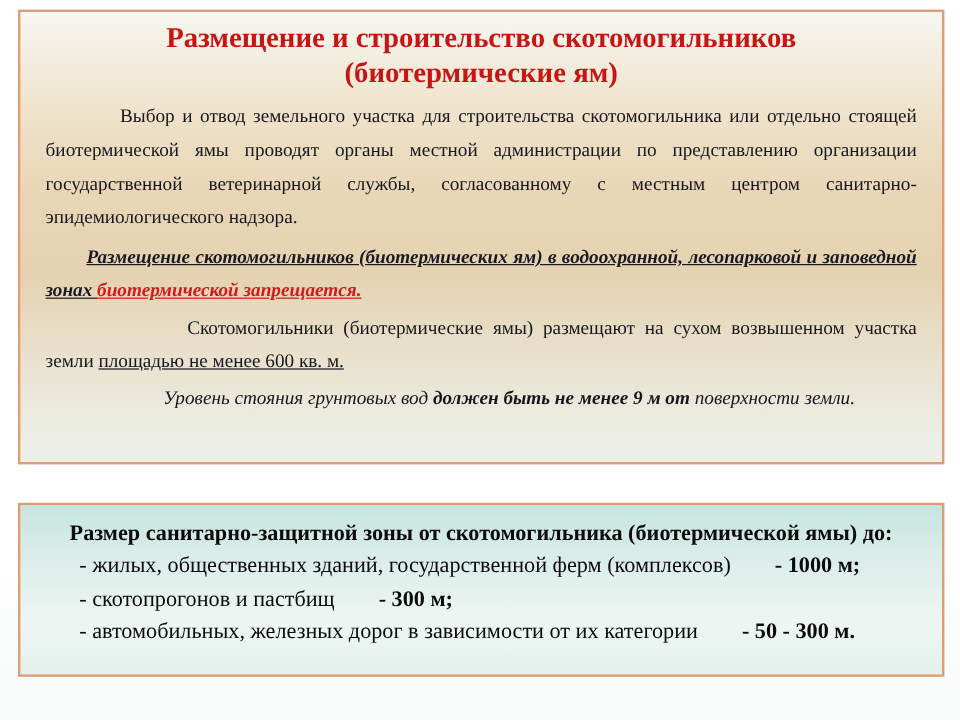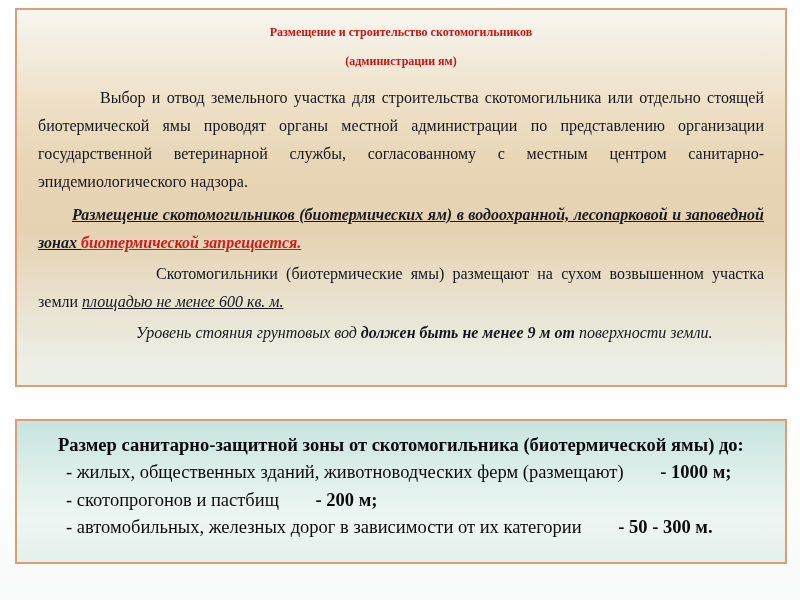--- a/index.html
+++ b/index.html
@@ -24,36 +24,36 @@
   .box-zones{
     top:419px;height:135px;
     background:linear-gradient(180deg,#c7e4e0 0%,#ddeeea 35%,#eef6f3 70%,#e3f0ec 100%);
     color:#0b0b0e;
   }
   .title{
     margin:2px 0 8px 0;
     text-align:center;
     color:#c81414;
     font-weight:bold;
-    font-size:12px;
+    font-size:24px;
     line-height:29px;
   }
   .para{
     margin:0;
     text-align:justify;
     font-size:16px;
     line-height:28px;
     color:#16161e;
   }
   .p1{text-indent:62px;margin-bottom:5px;}
   .p2{text-indent:34px;font-weight:bold;font-style:italic;margin-bottom:3px;}
   .p2 .dark{text-decoration:underline;color:#1a1a24;font-family:Liberation Serif, serif;}
   .p2 .red{text-decoration:underline;color:#d11a1a;}
   .p3{text-indent:118px;margin-bottom:3px;}
-  .p3 .uline{font-style:italic;text-decoration:underline;margin-top:40px;}
+  .p3 .uline{text-decoration:underline;margin-top:40px;}
   .p4{text-indent:98px;font-style:italic;}
   .p4 .bold{font-weight:bold;}
   .zone-heading{
     margin:4px 0 0 0;
     text-align:justify;
     font-weight:bold;
     font-size:18.5px;
     line-height:28px;
     text-indent:20px;
   }
@@ -66,35 +66,35 @@
   .zone-item .val{font-weight:bold;margin-left:32px;}
 </style>
 </head>
 <body>
 
 <div class="slide">
 
   <div class="box box-rules">
     <div class="title">
       <div>Размещение и строительство скотомогильников</div>
-      <div>(администрации ям)</div>
+      <div>(биотермические ям)</div>
     </div>
 
     <p class="para p1">Выбор и отвод земельного участка для строительства скотомогильника или отдельно стоящей биотермической ямы проводят органы местной администрации по представлению организации государственной ветеринарной службы, согласованному с местным центром санитарно-эпидемиологического надзора.</p>
 
     <p class="para p2"><span class="dark">Размещение скотомогильников (биотермических ям) в водоохранной, лесопарковой и заповедной зонах </span><span class="red">биотермической запрещается.</span></p>
 
     <p class="para p3"><span>Скотомогильники (биотермические ямы) размещают на сухом возвышенном участка земли </span><span class="uline">площадью не менее 600 кв. м.</span></p>
 
     <p class="para p4"><span>Уровень стояния грунтовых вод </span><span class="bold">должен быть не менее 9 м от</span><span> поверхности земли.</span></p>
   </div>
 
   <div class="box box-zones">
     <p class="zone-heading">Размер санитарно-защитной зоны от скотомогильника (биотермической ямы) до:</p>
 
-    <p class="zone-item"><span>- жилых, общественных зданий, животноводческих ферм (размещают)</span><span class="val"> - 1000 м;</span></p>
+    <p class="zone-item"><span>- жилых, общественных зданий, государственной ферм (комплексов)</span><span class="val"> - 1000 м;</span></p>
 
-    <p class="zone-item"><span>- скотопрогонов и пастбищ</span><span class="val"> - 200 м;</span></p>
+    <p class="zone-item"><span>- скотопрогонов и пастбищ</span><span class="val"> - 300 м;</span></p>
 
     <p class="zone-item"><span>- автомобильных, железных дорог в зависимости от их категории</span><span class="val"> - 50 - 300 м.</span></p>
   </div>
 
 </div>
 
 </body></html>

